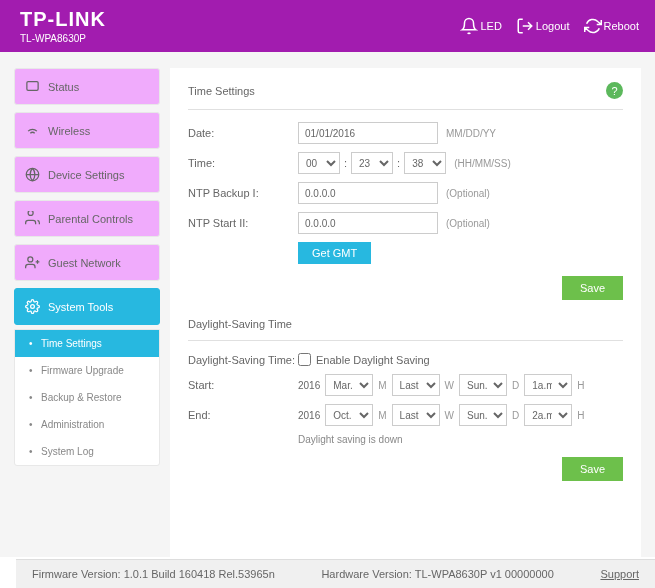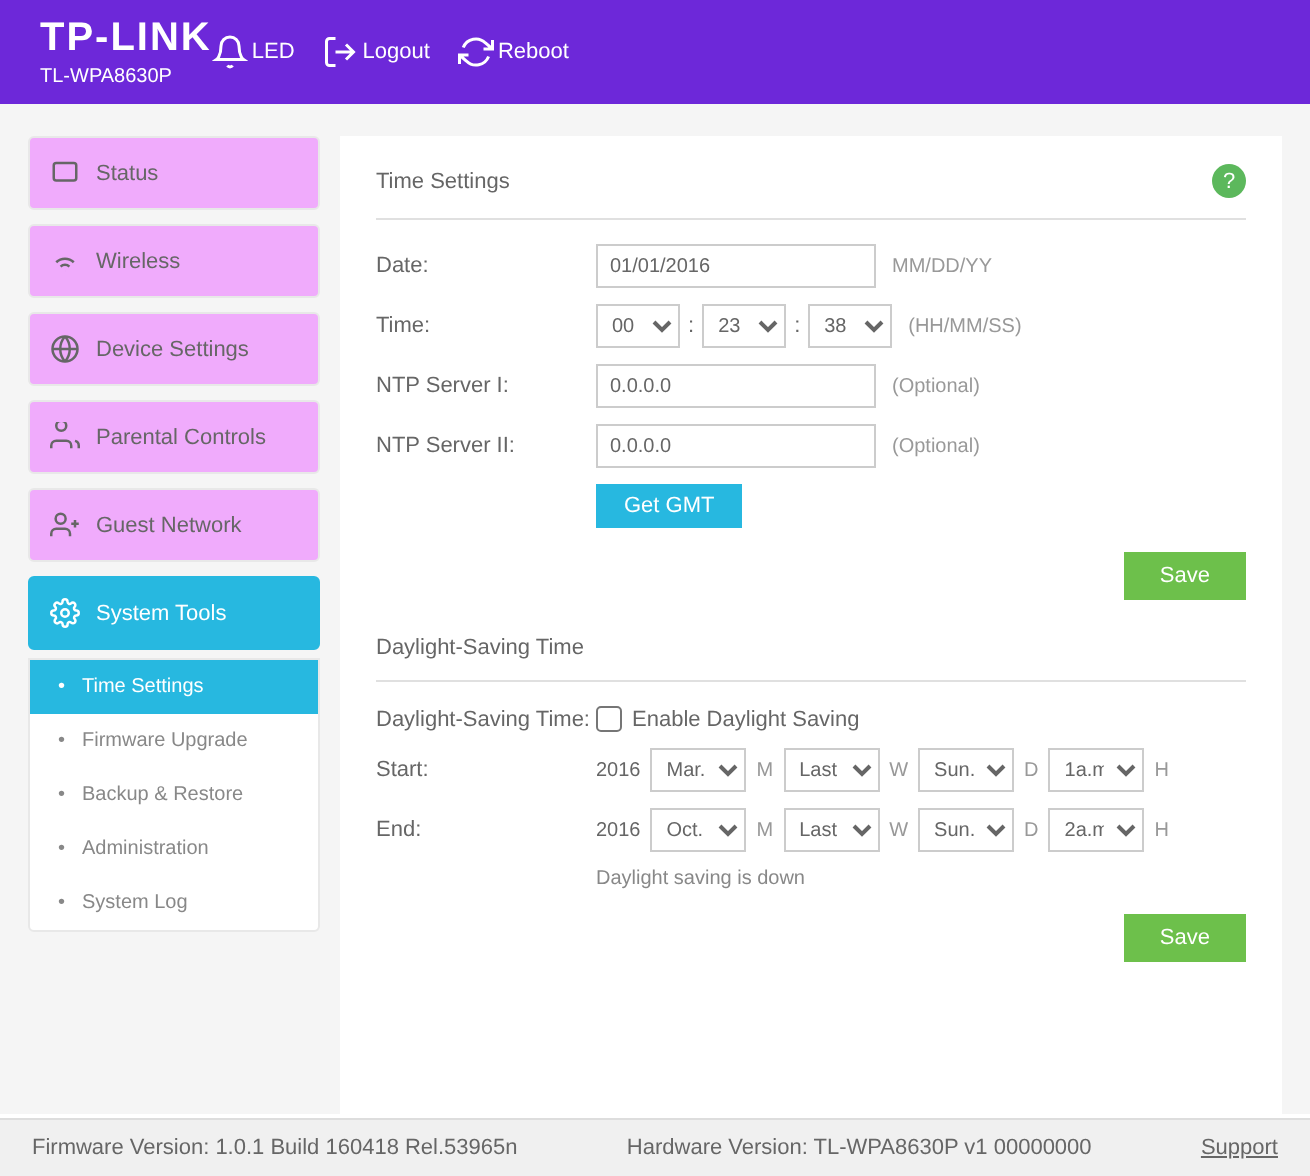--- a/index.html
+++ b/index.html
@@ -1,17 +1,17 @@
 <!DOCTYPE html>
 <html><head>
 <meta charset="utf-8">
 <style>
 *{box-sizing:border-box;margin:0;padding:0;font-family:Arial,sans-serif;font-size:11px}
 body{background:#fff;width:655px;height:588px;position:relative;overflow:hidden}
-.header{background:#6d28d9;height:52px;display:flex;align-items:center;justify-content:flex-start;padding:0 16px 0 20px}
+.header{background:#a21caf;height:52px;display:flex;align-items:center;justify-content:space-between;padding:0 16px 0 20px}
 .logo{color:#fff}
 .logo-main{font-size:20px;font-weight:bold;letter-spacing:1px}
 .logo-sub{font-size:10px;margin-top:2px}
 .header-actions{display:flex;gap:14px}
 .header-action{display:flex;flex-direction:row;align-items:center;color:#fff;font-size:9px;gap:2px}
 .header-action svg{width:18px;height:18px}
 .content{display:flex;background:#f5f5f5;height:505px}
 .sidebar{width:160px;background:#f5f5f5;padding:16px 0 0 14px}
 .nav-item{display:flex;align-items:center;gap:8px;padding:10px 10px;background:#f0abfc;border:1px solid #e8e8e8;border-radius:3px;margin-bottom:7px;color:#666;cursor:pointer}
 .nav-item.active{background:#27b8e0;color:#fff;border-color:#27b8e0}
@@ -34,21 +34,21 @@
 .hint{margin-left:8px;color:#999;font-size:10px}
 .btn{border:none;padding:5px 14px;font-size:11px;cursor:pointer;color:#fff}
 .btn-primary{background:#27b8e0}
 .btn-save{background:#6dc04b;padding:6px 18px}
 .save-row{display:flex;justify-content:flex-end;margin:12px 0 18px}
 .colon{margin:0 4px;color:#666}
 .dst-row{display:flex;align-items:center;gap:5px;flex-wrap:wrap}
 .dst-label{color:#999;font-size:10px}
 .dst-year{font-size:10px;color:#666}
 .note{margin-left:110px;color:#888;font-size:10px;margin-top:6px}
-.footer{position:absolute;bottom:0;left:0;right:0;background:#f0f0f0;border-top:1px solid #ddd;padding:8px 16px;display:flex;justify-content:space-between;align-items:center;font-size:10px;color:#666}
+.footer{position:absolute;bottom:0;left:16px;right:0;background:#f0f0f0;border-top:1px solid #ddd;padding:8px 16px;display:flex;justify-content:space-between;align-items:center;font-size:10px;color:#666}
 .footer a{color:#666;}
 .checkbox-wrap{display:flex;align-items:center;gap:5px}
 </style>
 </head>
 <body>
 
 <div class="header">
   <div class="logo">
     <div class="logo-main">TP-LINK</div>
     <div class="logo-sub">TL-WPA8630P</div>
@@ -138,26 +138,26 @@
     <div class="form-row">
       <div class="form-label">Time:</div>
       <select class="select sm"><option>00</option></select>
       <span class="colon">:</span>
       <select class="select sm"><option>23</option></select>
       <span class="colon">:</span>
       <select class="select sm"><option>38</option></select>
       <span class="hint">(HH/MM/SS)</span>
     </div>
     <div class="form-row">
-      <div class="form-label">NTP Server I:</div>
+      <div class="form-label">NTP Backup I:</div>
       <input class="text-input" value="0.0.0.0" style="">
       <span class="hint">(Optional)</span>
     </div>
     <div class="form-row">
-      <div class="form-label">NTP Server II:</div>
+      <div class="form-label">NTP Start II:</div>
       <input class="text-input" value="0.0.0.0" style="">
       <span class="hint">(Optional)</span>
     </div>
     <div class="form-row">
       <div class="form-label"></div>
       <button class="btn btn-primary">Get GMT</button>
     </div>
     <div class="save-row">
       <button class="btn btn-save">Save</button>
     </div>

